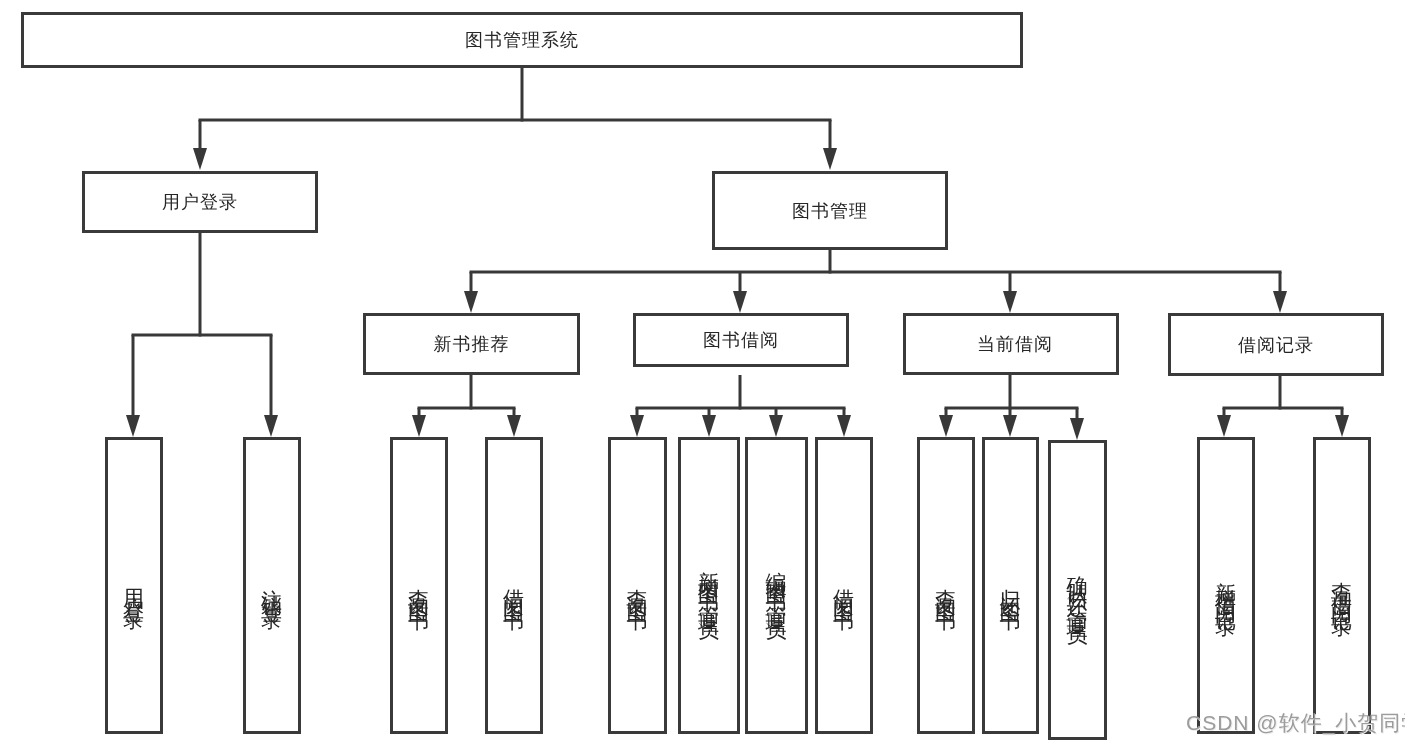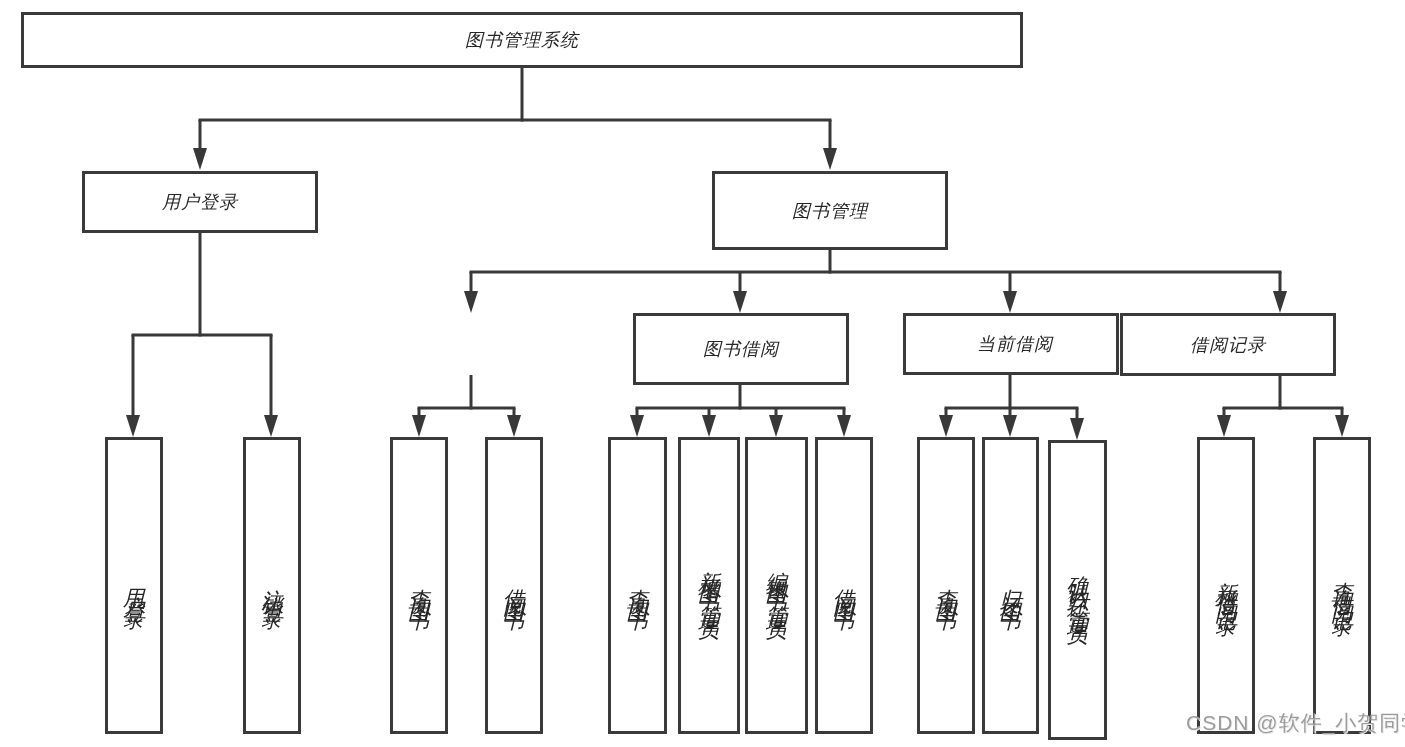--- a/index.html
+++ b/index.html
@@ -14,21 +14,20 @@
   }
   .node {
     position: absolute;
     box-sizing: border-box;
     background: #ffffff;
     border: 3px solid #3a3a3a;
     display: flex;
     align-items: center;
     justify-content: center;
     z-index: 2;
-    font-style: italic;
   }
   .h-label {
     font-size: 18px;
     letter-spacing: 1px;
     white-space: nowrap;
   }
   .v-node .v-label {
     writing-mode: vertical-rl;
     text-orientation: mixed;
     font-size: 21px;
@@ -114,27 +113,30 @@
     <span class="h-label">图书管理系统</span>
   </div>
 
   <div class="node" style="left:82px; top:171px; width:236px; height:62px;">
     <span class="h-label">用户登录</span>
   </div>
   <div class="node" style="left:712px; top:171px; width:236px; height:79px;">
     <span class="h-label">图书管理</span>
   </div>
 
-  <div class="node" style="left:633px; top:313px; width:216px; height:72px;">
+  <div class="node" style="left:363px; top:313px; width:217px; height:62px;">
+    <span class="h-label">新书推荐</span>
+  </div>
+  <div class="node" style="left:633px; top:313px; width:216px; height:54px;">
     <span class="h-label">图书借阅</span>
   </div>
   <div class="node" style="left:903px; top:313px; width:216px; height:62px;padding-left:8px;">
     <span class="h-label">当前借阅</span>
   </div>
-  <div class="node" style="left:1120px; top:313px; width:216px; height:63px;align-items:center;">
+  <div class="node" style="left:1168px; top:313px; width:216px; height:63px;align-items:center;">
     <span class="h-label">借阅记录</span>
   </div>
 
   <div class="node v-node" style="left:105px; top:437px; width:58px; height:297px;">
     <span class="v-label">用户登录</span>
   </div>
   <div class="node v-node" style="left:243px; top:437px; width:58px; height:297px;">
     <span class="v-label">注销登录</span>
   </div>
 

